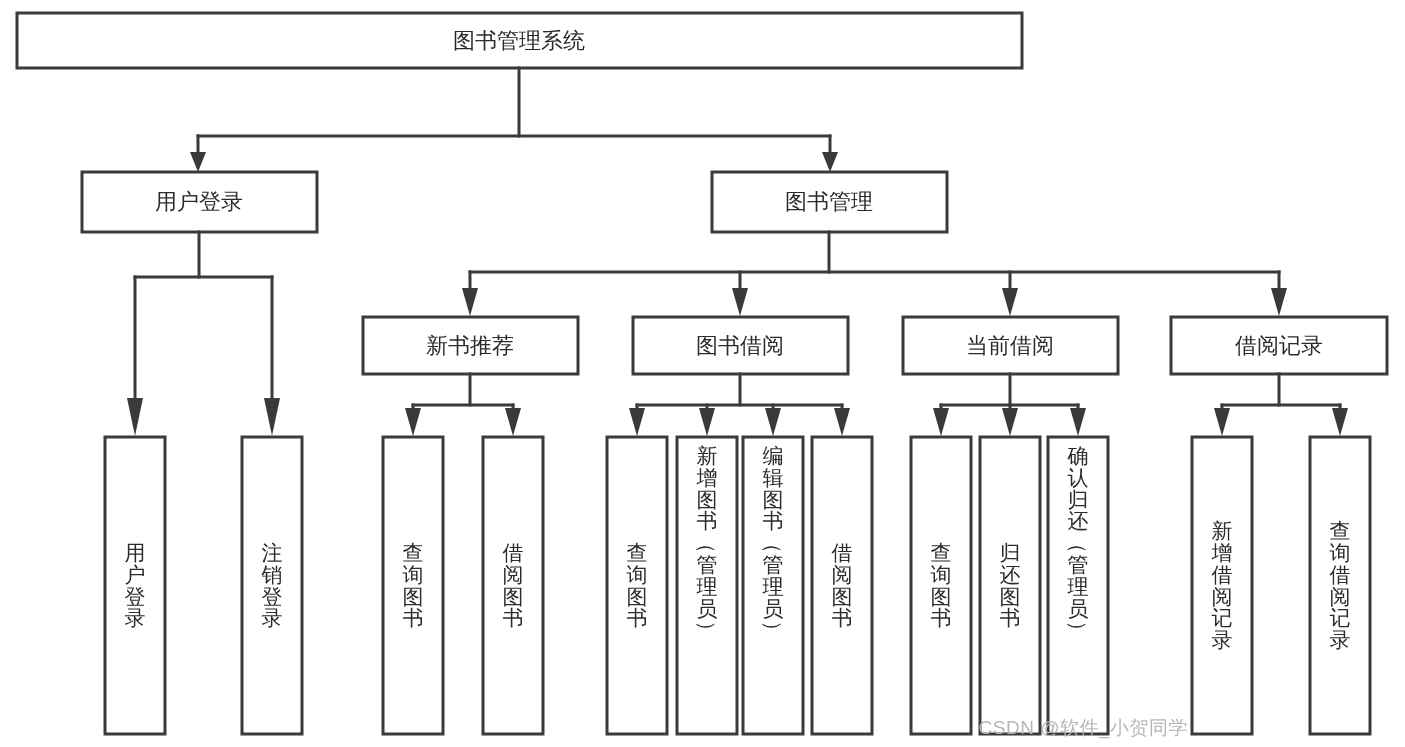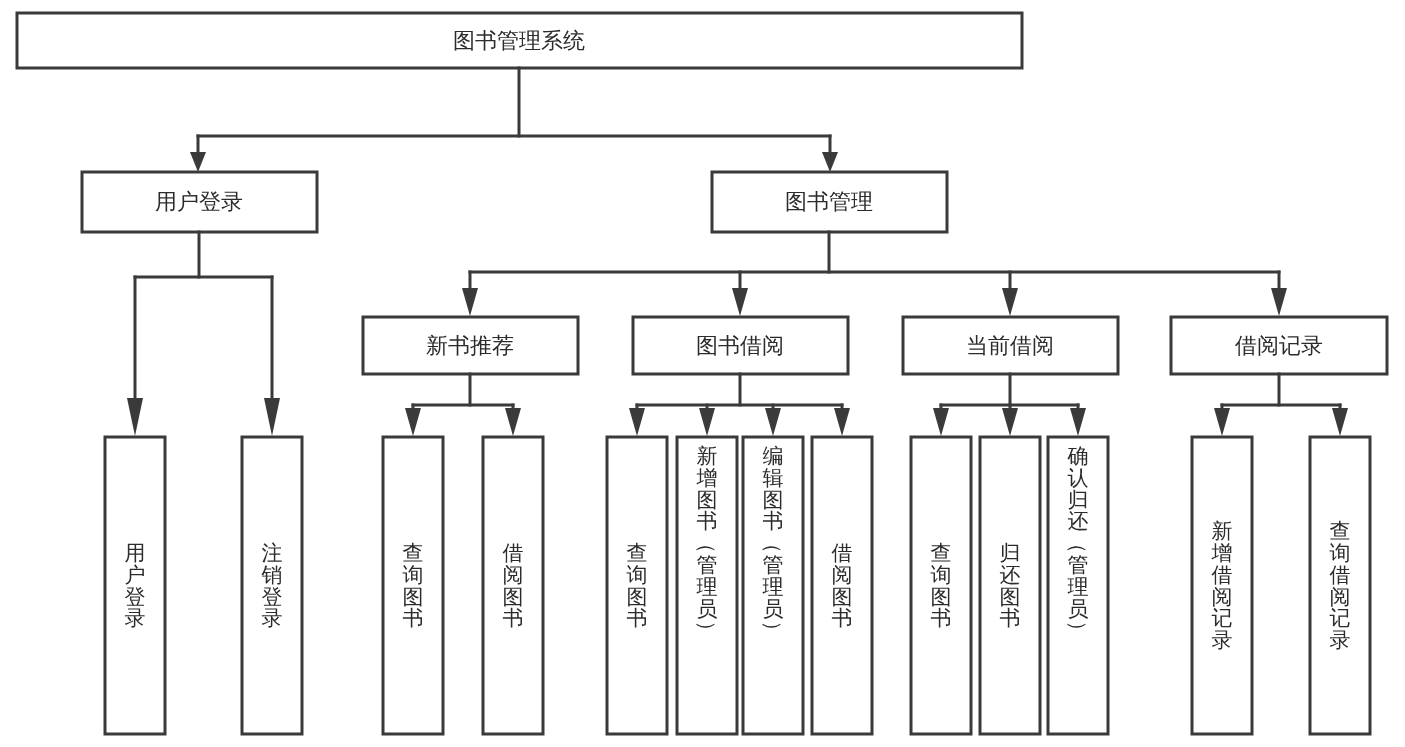--- a/index.html
+++ b/index.html
@@ -304,13 +304,14 @@
     </div>
   <div class="vtext-holder" style="left:1310px; top:437px; width:60px; height:297px; justify-content:center;">
       <span class="ch">查</span>
       <span class="ch">询</span>
       <span class="ch">借</span>
       <span class="ch">阅</span>
       <span class="ch">记</span>
       <span class="ch">录</span>
     </div>
 
+  <div class="watermark">CSDN @软件_小贺同学</div>
 </div>
 
 </body></html>

